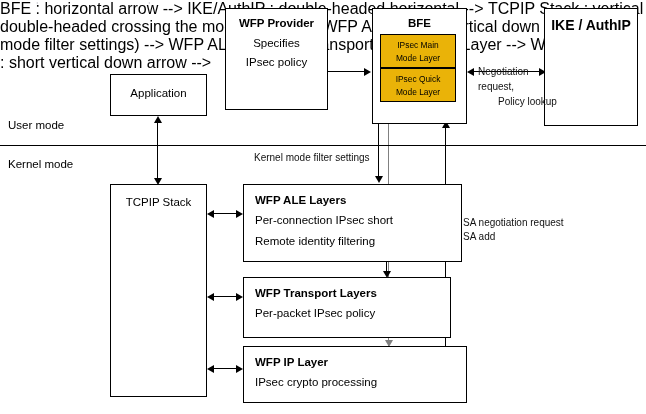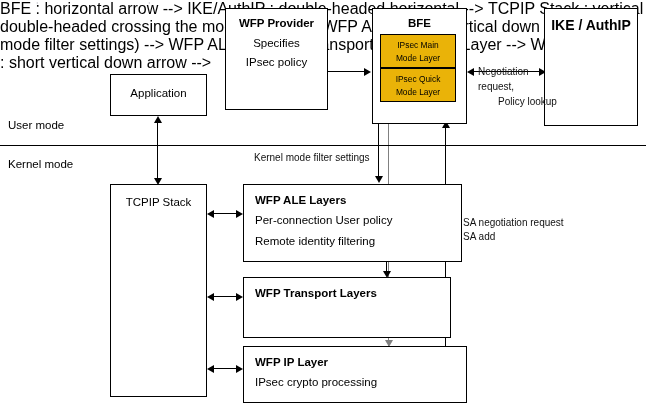--- a/index.html
+++ b/index.html
@@ -174,27 +174,28 @@
   
 
   
   <div class="box" style="left:110px; top:184px; width:97px; height:213px;">
     <div class="title" style="font-weight:normal; font-size:11.5px; position:absolute; left:0; right:0; top:11px;">TCPIP Stack</div>
   </div>
 
   
   <div class="box" style="left:243px; top:184px; width:219px; height:78px;">
     <div class="lbl-left title" style="font-size:11.5px; text-align:left; position:absolute; left:11px; top:9px;">WFP ALE Layers</div>
-    <div class="lbl-left" style="font-size:11.5px; position:absolute; left:11px; top:29px;">Per-connection User policy</div>
+    <div class="lbl-left" style="font-size:11.5px; position:absolute; left:11px; top:29px;">Per-connection IPsec short</div>
     <div class="lbl-left" style="font-size:11.5px; position:absolute; left:11px; top:50px;">Remote identity filtering</div>
   </div>
 
   
   <div class="box" style="left:243px; top:277px; width:208px; height:61px;">
     <div class="lbl-left title" style="font-size:11.5px; text-align:left; position:absolute; left:11px; top:9px;">WFP Transport Layers</div>
+    <div class="lbl-left" style="font-size:11.5px; position:absolute; left:11px; top:29px;">Per-packet IPsec policy</div>
   </div>
 
   
   <div class="box" style="left:243px; top:346px; width:224px; height:57px;">
     <div class="lbl-left title" style="font-size:11.5px; text-align:left; position:absolute; left:11px; top:9px;">WFP IP Layer</div>
     <div class="lbl-left" style="font-size:11.5px; position:absolute; left:11px; top:29px;">IPsec crypto processing</div>
   </div>
 
   
 

